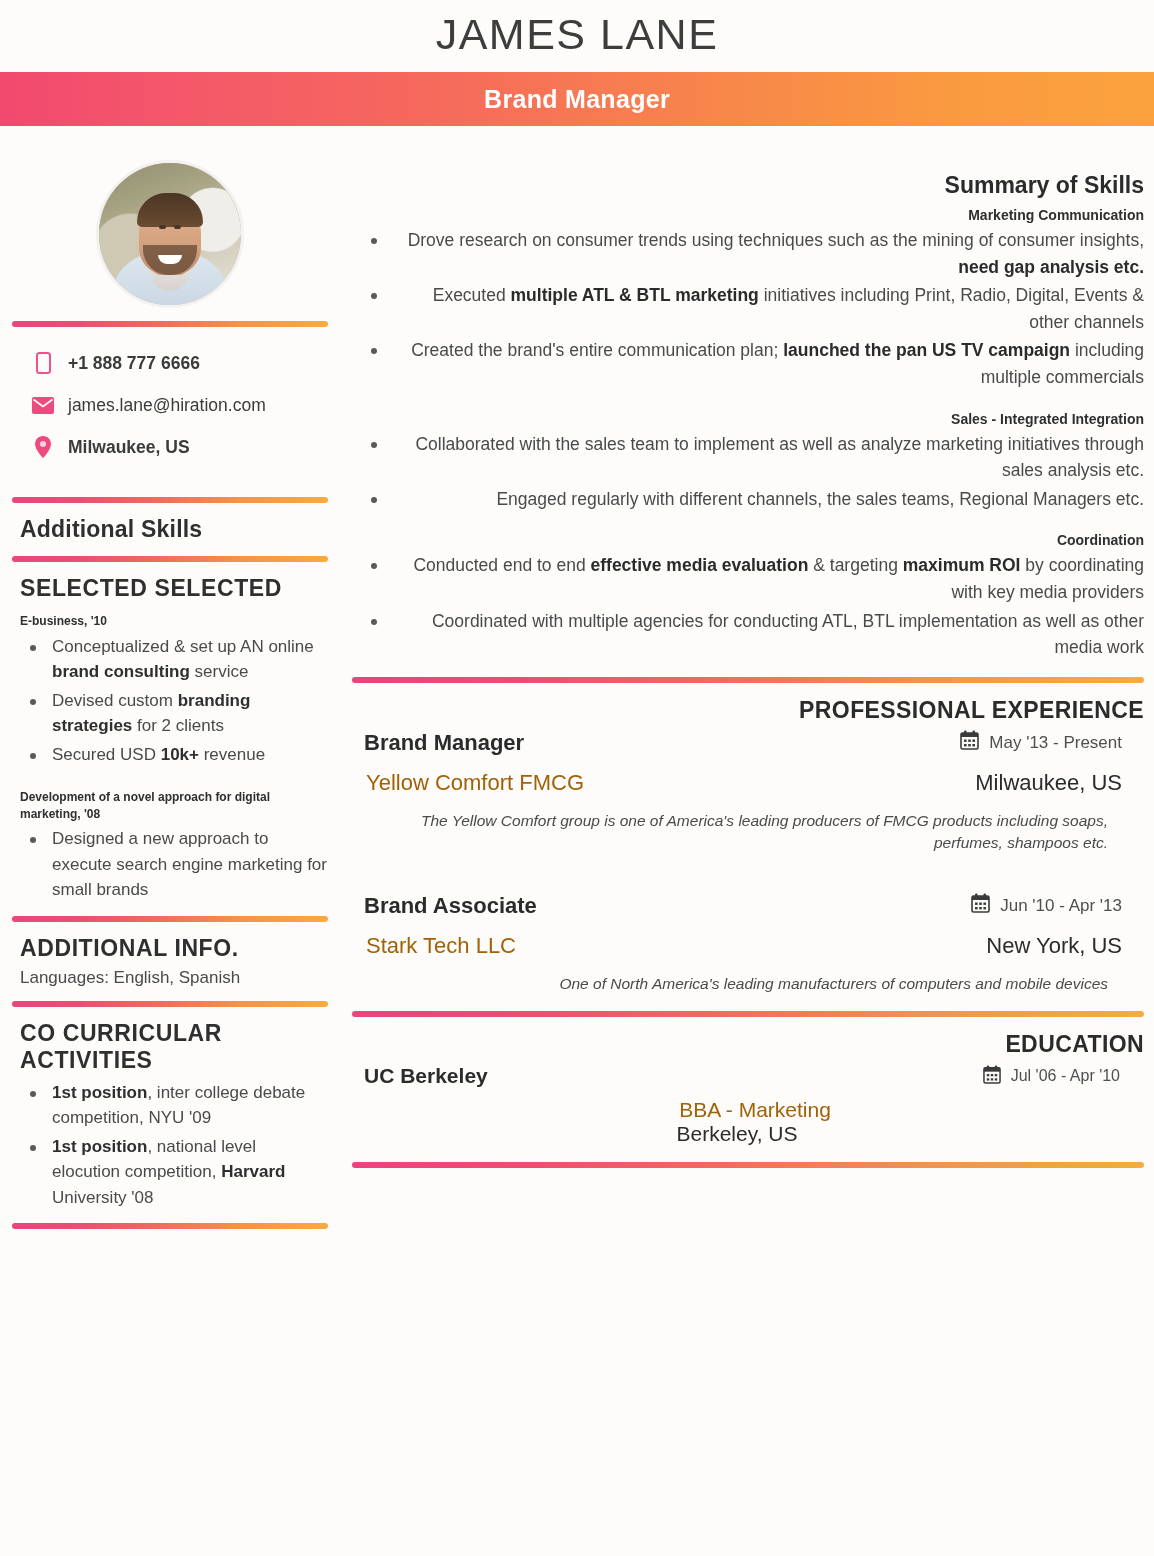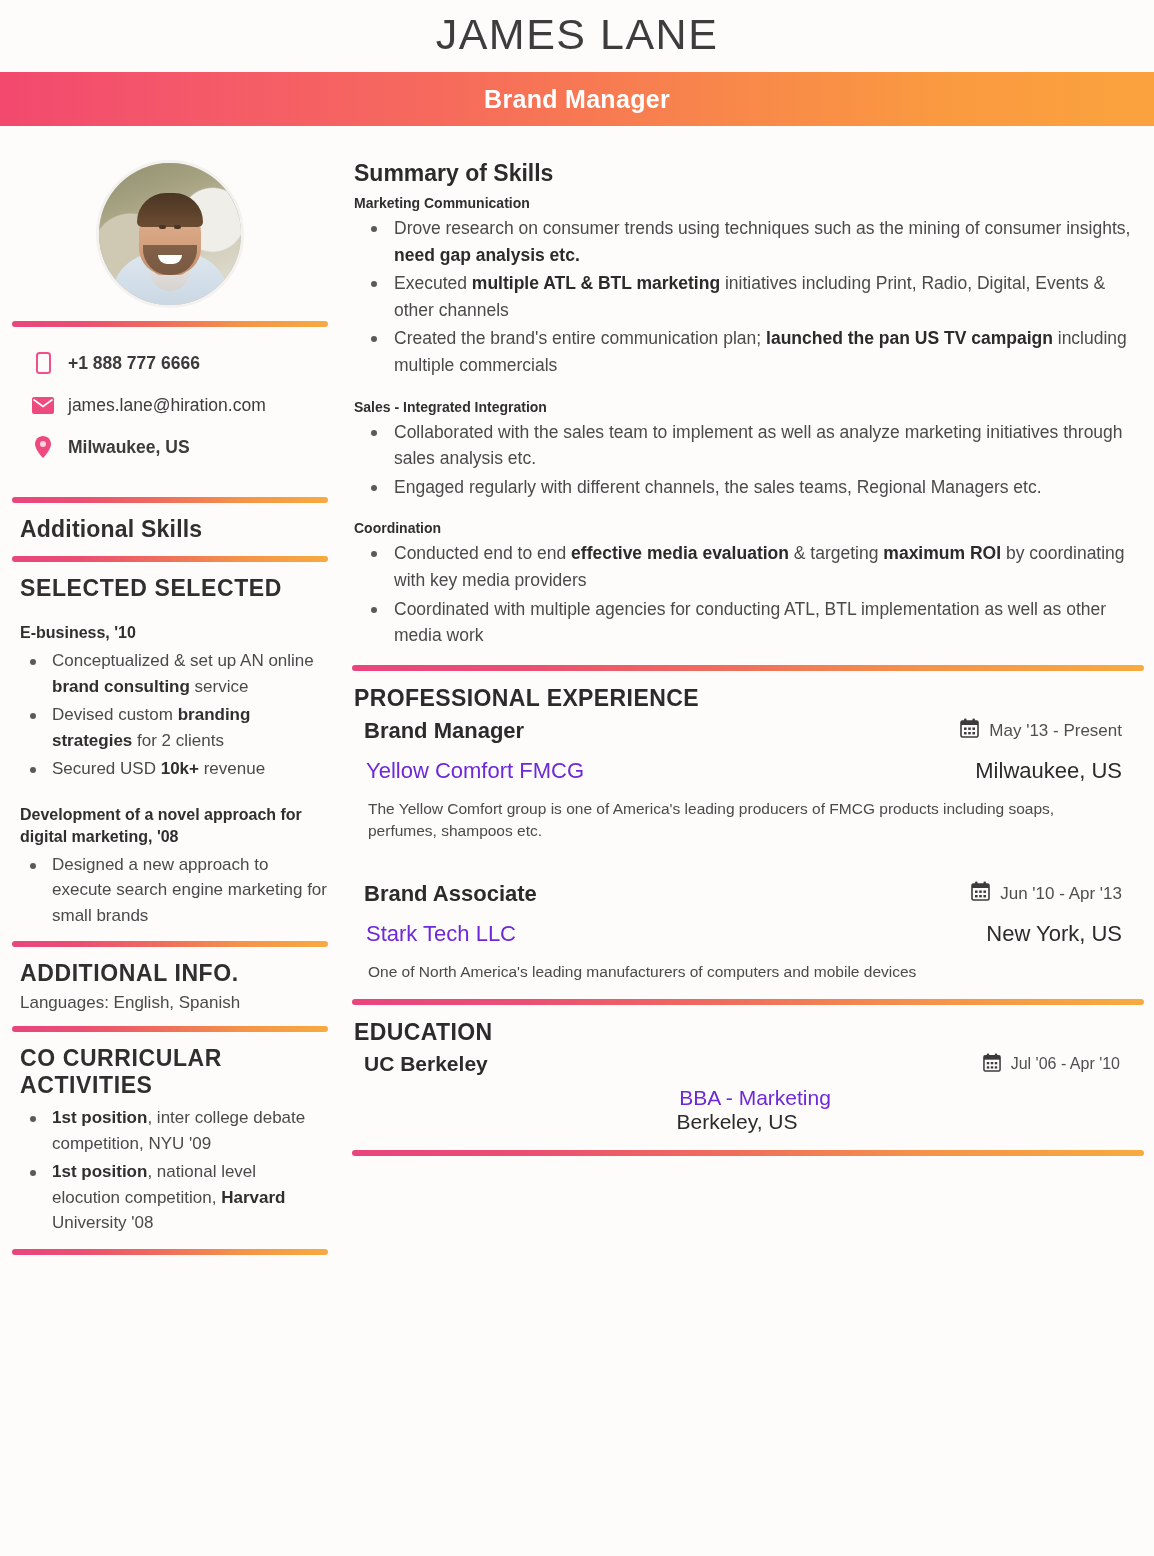--- a/index.html
+++ b/index.html
@@ -21,21 +21,21 @@
   .hdr-bar {
     height: 54px;
     background: linear-gradient(90deg,#f2496e 0%,#f4566b 14%,#f66a5c 38%,#f8864b 62%,#fa9a40 82%,#fba23d 100%);
     display: flex; align-items: center; justify-content: center;
   }
   .hdr-title { color: #ffffff; font-size: 25px; font-weight: bold; letter-spacing: .3px; }
 
   
   .body { display: flex; align-items: flex-start; }
   .col-left { width: 340px; flex: 0 0 340px; padding: 0 12px; }
-  .col-right { flex: 1; padding: 0 10px 0 12px; }
+  .col-right { flex: 1; padding: 12px 10px 0 12px; text-align: right; }
 
   
   .divider {
     height: 6px; border-radius: 3px; margin: 13px 0 13px 0;
     background: linear-gradient(90deg,#e8457e 0%,#ea4f72 22%,#ef6e5c 48%,#f4924a 72%,#f7ab3f 100%);
   }
   .divider.right { margin: 16px 0 14px 0; }
 
   
   .photo-wrap { display: flex; justify-content: center; padding-top: 34px; }
@@ -81,21 +81,21 @@
   
   .h-left { font-size: 23px; font-weight: 600; color: #2f2f2f; letter-spacing: .2px; margin: 6px 0 6px 8px; }
   .h-left.caps { letter-spacing: .6px; font-weight: 600; }
   .h-left.two { line-height: 1.18; }
 
   .skills-text {
     text-align: center; font-size: 17.5px; font-weight: 600; color: #3b3b3b;
     line-height: 1.56; padding: 0 6px;
   }
 
-  .proj-title { font-size: 16px; font-weight: bold; color: #2f2f2f; margin: 20px 0 4px 8px; line-height: 1.38; }
+  .proj-title { font-size: 12px; font-weight: bold; color: #2f2f2f; margin: 11px 0 4px 8px; line-height: 1.38; }
   .proj-title.second { margin-top: 22px; }
 
   ul.bul { list-style: none; margin: 0 0 0 14px; }
   ul.bul li {
     position: relative; padding-left: 26px; margin-bottom: 3px;
     font-size: 17px; line-height: 1.5; color: #4a4a4a;
   }
   ul.bul li::before {
     content: ""; position: absolute; left: 4px; top: 11px;
     width: 6px; height: 6px; border-radius: 50%; background: #5a5a5a;
@@ -118,24 +118,24 @@
   ul.rbul li::before {
     content: ""; position: absolute; left: 7px; top: 11px;
     width: 6px; height: 6px; border-radius: 50%; background: #5a5a5a;
   }
   ul.rbul li b { font-weight: bold; color: #2b2b2b; }
 
   .entry { margin-top: 6px; }
   .entry .row { display: flex; align-items: center; justify-content: space-between; }
   .e-title { font-size: 22px; font-weight: bold; color: #2b2b2b; margin-left: 12px; }
   .e-date { display: flex; align-items: center; gap: 10px; font-size: 17px; color: #4f4f4f; margin-right: 22px; }
-  .e-org { font-size: 22px; color: #6d28d9; margin-left: 14px; }
+  .e-org { font-size: 22px; color: #a16207; margin-left: 14px; }
   .e-loc { font-size: 22px; color: #2b2b2b; margin-right: 22px; }
   .e-row2 { margin-top: 14px; }
-  .e-desc { font-size: 15.5px; line-height: 1.45; color: #4a4a4a; margin: 14px 0 0 16px; max-width: 740px; }
+  .e-desc { font-style: italic; font-size: 15.5px; line-height: 1.45; color: #4a4a4a; margin: 14px 0 0 16px; max-width: 740px; }
 
   .entry.second { margin-top: 38px; }
   .edu .e-title { font-size: 21px; }
   .edu .e-org { font-size: 21px; }
   .edu .e-loc { font-size: 21px; }
   .edu .e-date { font-size: 16px; margin-right: 24px; }
   .edu .e-row2 { margin-top: 10px; flex-direction: column; }
 </style>
 </head>
 <body>

